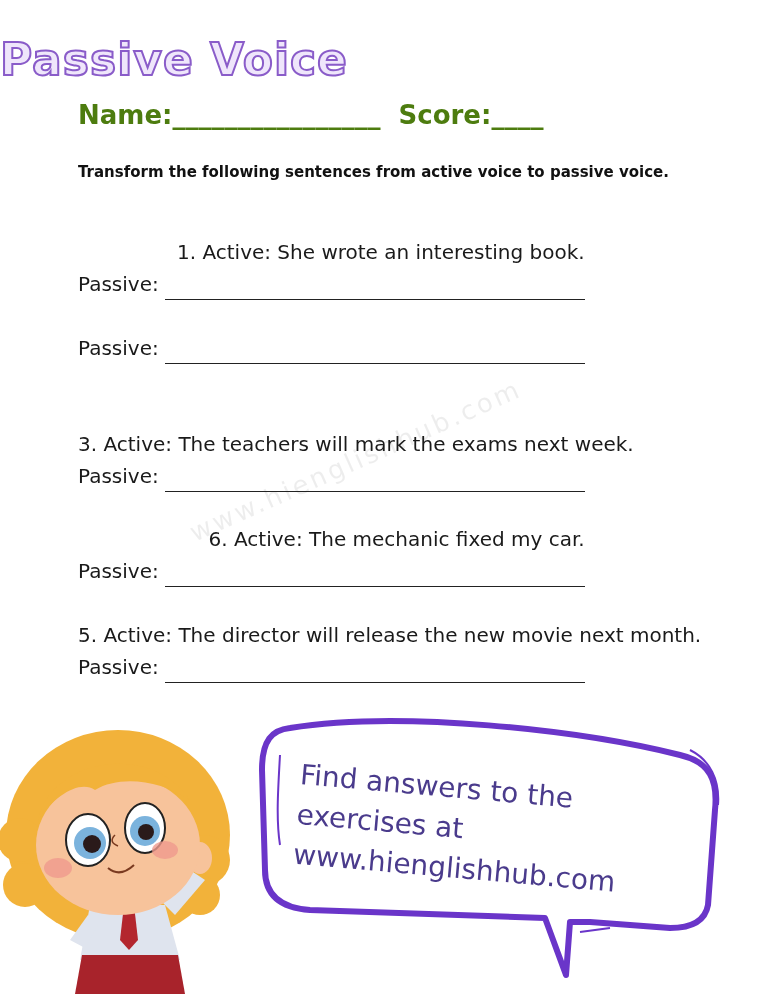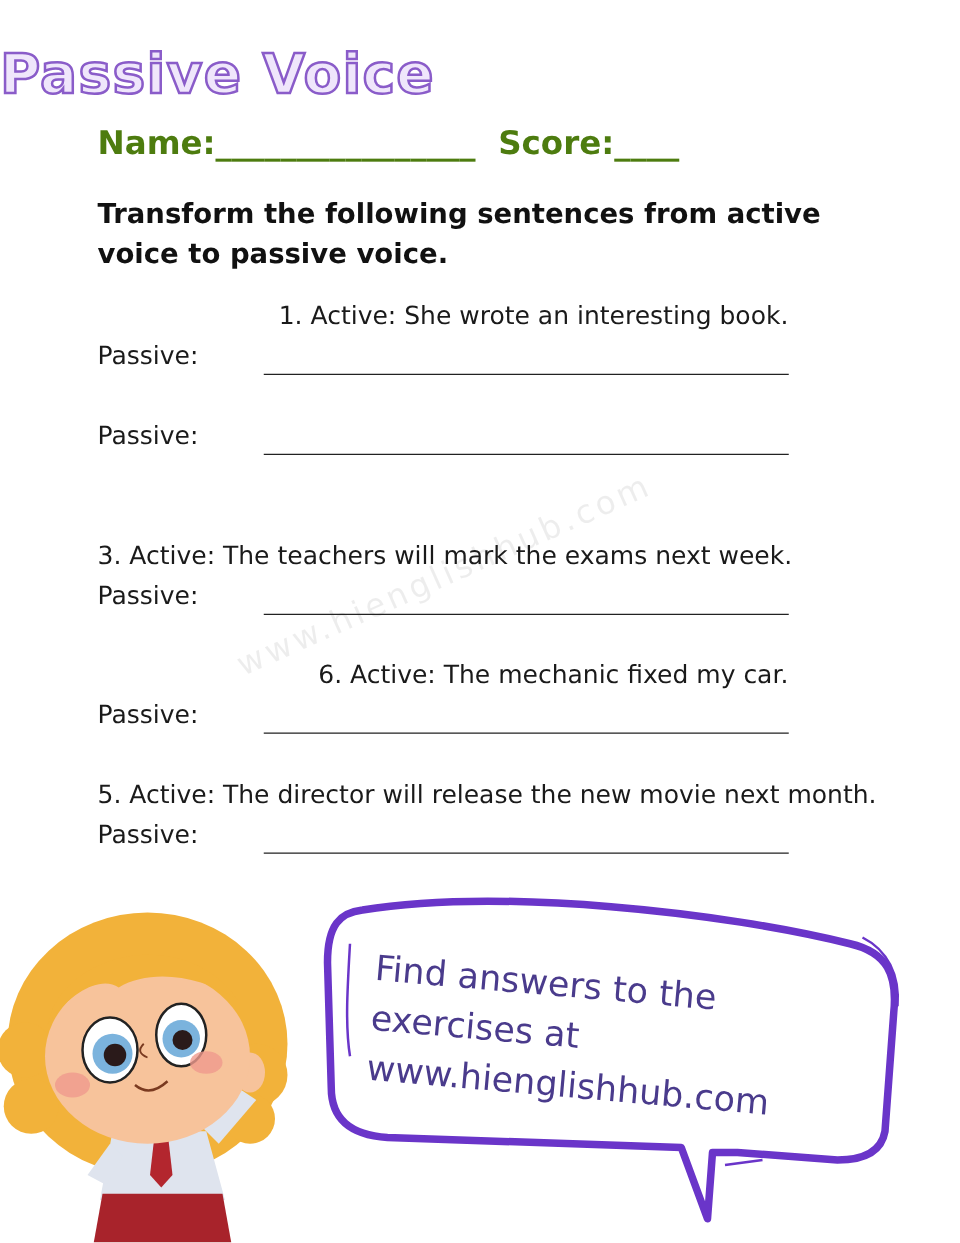--- a/index.html
+++ b/index.html
@@ -10,26 +10,26 @@
     .title {
       position: absolute; left: 0; width: 768px; top: 38px; text-align: left;
       font-family: "DejaVu Sans", sans-serif; font-weight: bold; font-size: 44px; letter-spacing: 1px;
       color: #efe6fb; -webkit-text-stroke: 2px #8a5cc9; line-height: 1;
     }
     .name-row {
       position: absolute; left: 78px; top: 100px; font-family: "DejaVu Sans", sans-serif;
       font-weight: bold; font-size: 26px; color: #4d7c0f; white-space: pre;
     }
     .instructions {
-      position: absolute; left: 78px; top: 156px; width: 640px; font-weight: bold; font-size: 22px;
+      position: absolute; left: 78px; top: 156px; width: 640px; font-weight: bold; font-size: 15px;
       line-height: 32px; color: #111;
     }
     .question { position: absolute; left: 78px; font-size: 20px; color: #1a1a1a; }
     .question .active { line-height: 32px; white-space: nowrap; text-align: right; }
-    .question .passive { line-height: 32px; white-space: nowrap; display: flex; align-items: flex-end; gap: 46px; }
+    .question .passive { line-height: 32px; white-space: nowrap; display: flex; align-items: flex-end; }
     .blank { display: inline-block; width: 420px; border-bottom: 1.5px solid #222; height: 22px; margin-left: 6px; }
     .watermark {
       position: absolute; left: 185px; top: 520px; font-size: 26px; color: rgba(0,0,0,0.07);
       transform: rotate(-24deg); transform-origin: left top; letter-spacing: 3px; white-space: nowrap;
     }
     .bubble { position: absolute; left: 250px; top: 700px; width: 500px; height: 290px; }
     .bubble-text {
       position: absolute; left: 302px; top: 755px; font-size: 28px; color: #4a3b8c; line-height: 40px;
       transform: rotate(5deg); transform-origin: left top; white-space: nowrap;
     }

